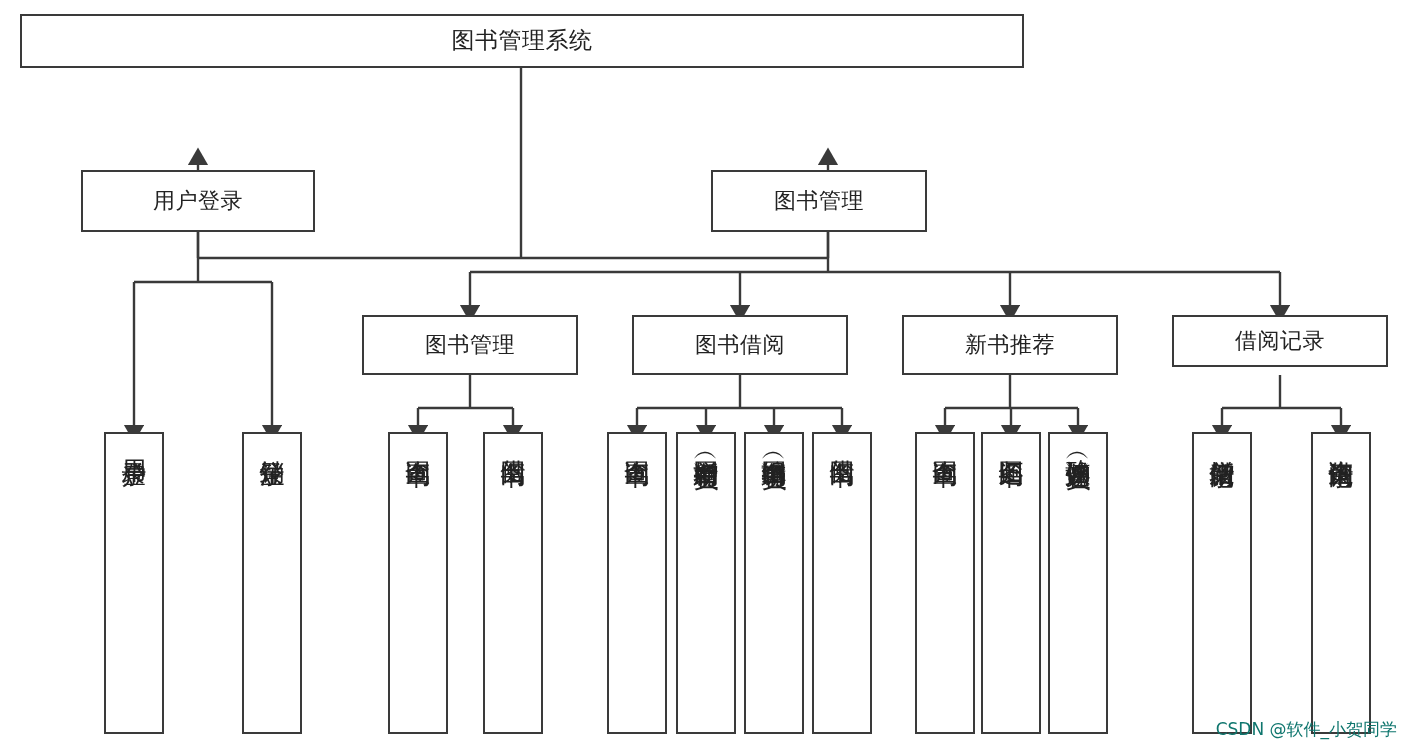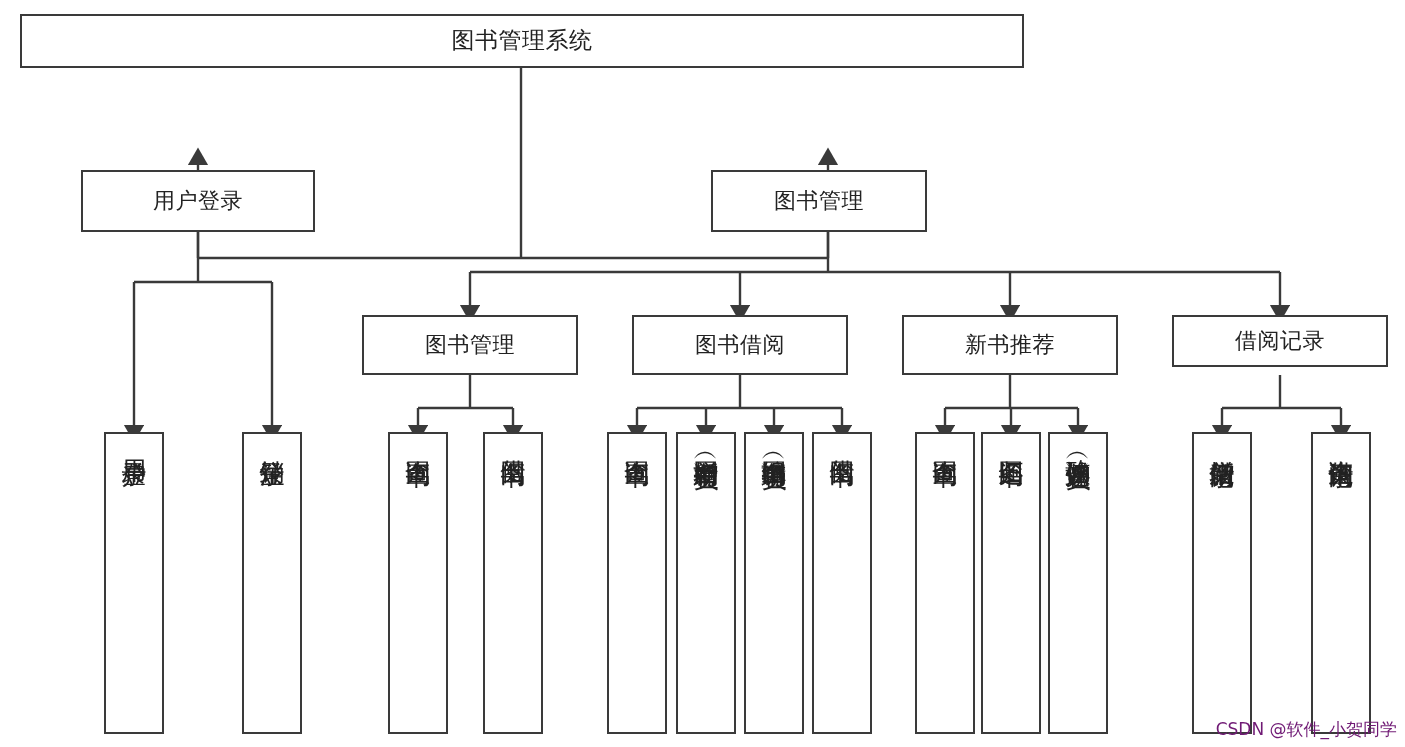--- a/index.html
+++ b/index.html
@@ -59,21 +59,21 @@
     line-height: 1.08;
     letter-spacing: 1px;
     white-space: normal;
     max-height: 280px;
   }
   .watermark {
     position: absolute;
     right: 8px;
     bottom: 6px;
     font-size: 17px;
-    color: #701a75;
+    color: #0f766e;
     z-index: 5;
     white-space: nowrap;
     font-family: "DejaVu Sans", "Liberation Sans", sans-serif;
   }
 </style>
 </head>
 <body>
 
 <div id="canvas">
 

